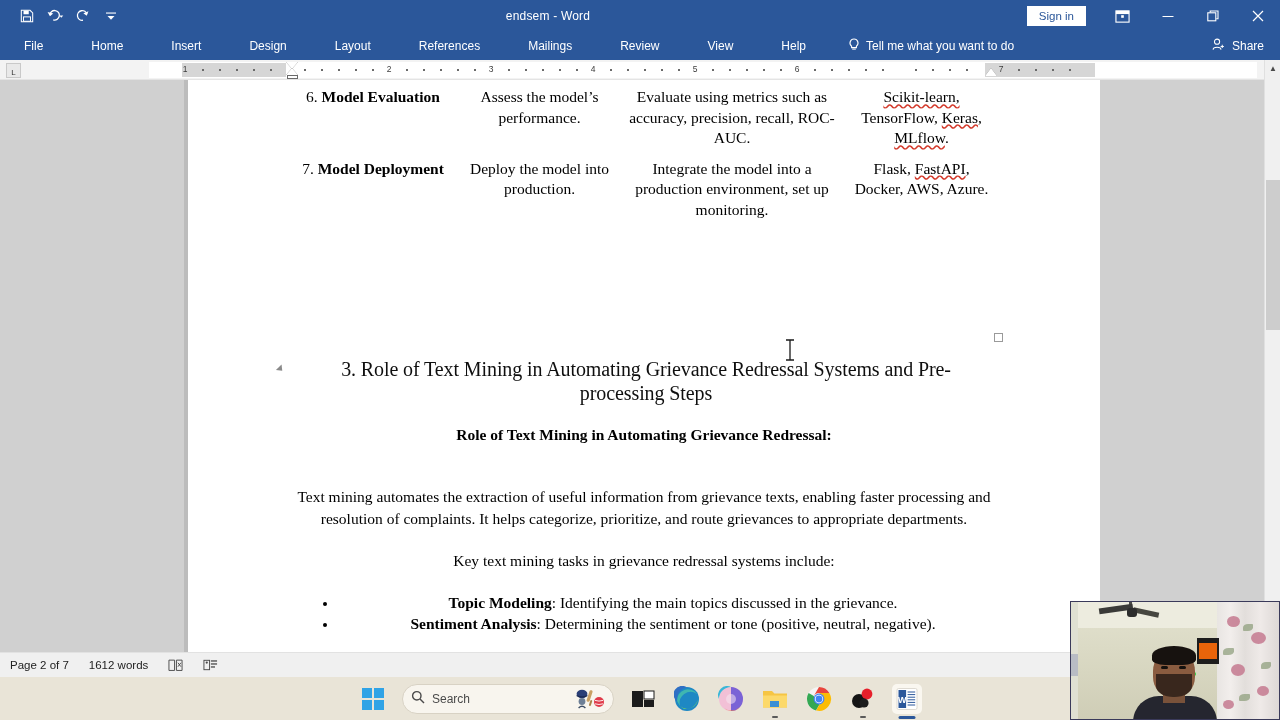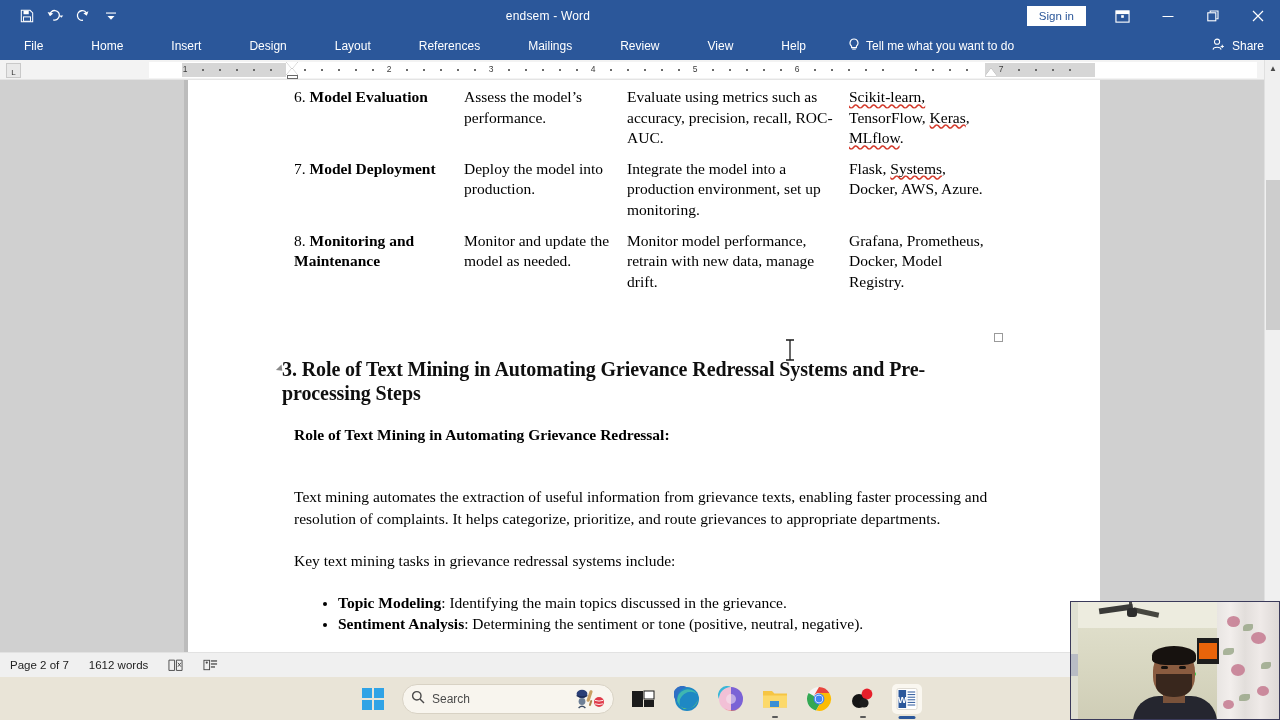--- a/index.html
+++ b/index.html
@@ -93,21 +93,21 @@
   }
   #indent-right {
     position: absolute; left: 836px; top: 6px;
     width: 0; height: 0; border-left: 6px solid transparent; border-right: 6px solid transparent;
     border-bottom: 8px solid #ffffff; filter: drop-shadow(0 0 0.5px #5a5a5a);
   }
 
   
   #workspace {
     position: absolute; top: 80px; left: 0; width: 1280px; height: 572px;
-    background: #4c1d95; overflow: hidden;
+    background: #4c1d95; overflow: hidden; text-align: center;
   }
   #leftgutter { position: absolute; left: 0; top: 0; width: 188px; height: 572px; background: #d0d0d0; }
   #page {
     position: absolute; left: 188px; top: 0; width: 912px; height: 572px;
     background: #ffffff;
   }
   #rightgutter { position: absolute; left: 1100px; top: 0; width: 164px; height: 572px; background: #d0d0d0; }
   .pagefold-l { position: absolute; left: 184px; top: 0; width: 4px; height: 572px; background: #bcbcbc; }
 
   
@@ -138,22 +138,22 @@
   .b { font-weight: bold; }
   .misspell {
     text-decoration: underline wavy #d33a2c;
     text-decoration-skip-ink: none;
   }
   #clipmask {
     position: absolute; left: 0; top: 0; width: 912px; height: 8px; background: #ffffff;
   }
 
   .h2 {
-    position: absolute; left: 94px; width: 680px;
-    font-family: "Liberation Serif", serif; font-weight: bold; font-size: 20px;
+    position: absolute; left: 118px; width: 680px;
+    font-family: "Liberation Serif", serif; font-weight: normal; font-size: 20px;
     line-height: 23.5px; color: #0f0f0f; letter-spacing: -0.1px;
   }
   .collapse-tri {
     position: absolute; left: 90px; top: 285px;
     width: 0; height: 0;
     border-left: 5px solid #8a8a8a; border-top: 4px solid transparent; border-bottom: 4px solid transparent;
     transform: rotate(45deg);
   }
   .h3 {
     position: absolute; left: 106px; width: 700px;
@@ -454,31 +454,22 @@
             </td>
           </tr>
           <tr>
             <td class="c1">
               <span>7.</span>
               <span class="b">Model Deployment</span>
             </td>
             <td class="c2">Deploy the model into production.</td>
             <td class="c3">Integrate the model into a production environment, set up monitoring.</td>
             <td class="c4">
-              <span>Flask, </span><span class="misspell">Systems</span><span>, Docker, AWS, Azure.</span>
+              <span>Flask, </span><span class="misspell">FastAPI</span><span>, Docker, AWS, Azure.</span>
             </td>
-          </tr>
-          <tr>
-            <td class="c1">
-              <span>8.</span>
-              <span class="b">Monitoring and Maintenance</span>
-            </td>
-            <td class="c2">Monitor and update the model as needed.</td>
-            <td class="c3">Monitor model performance, retrain with new data, manage drift.</td>
-            <td class="c4">Grafana, Prometheus, Docker, Model Registry.</td>
           </tr>
         </tbody>
           </table>
       </div>
       <div id="clipmask"></div>
       <div id="tblhandle"></div>
 
       <div class="collapse-tri"></div>
       <div class="h2" style="top:278px;">3. Role of Text Mining in Automating Grievance Redressal Systems and Pre-processing Steps</div>
 

